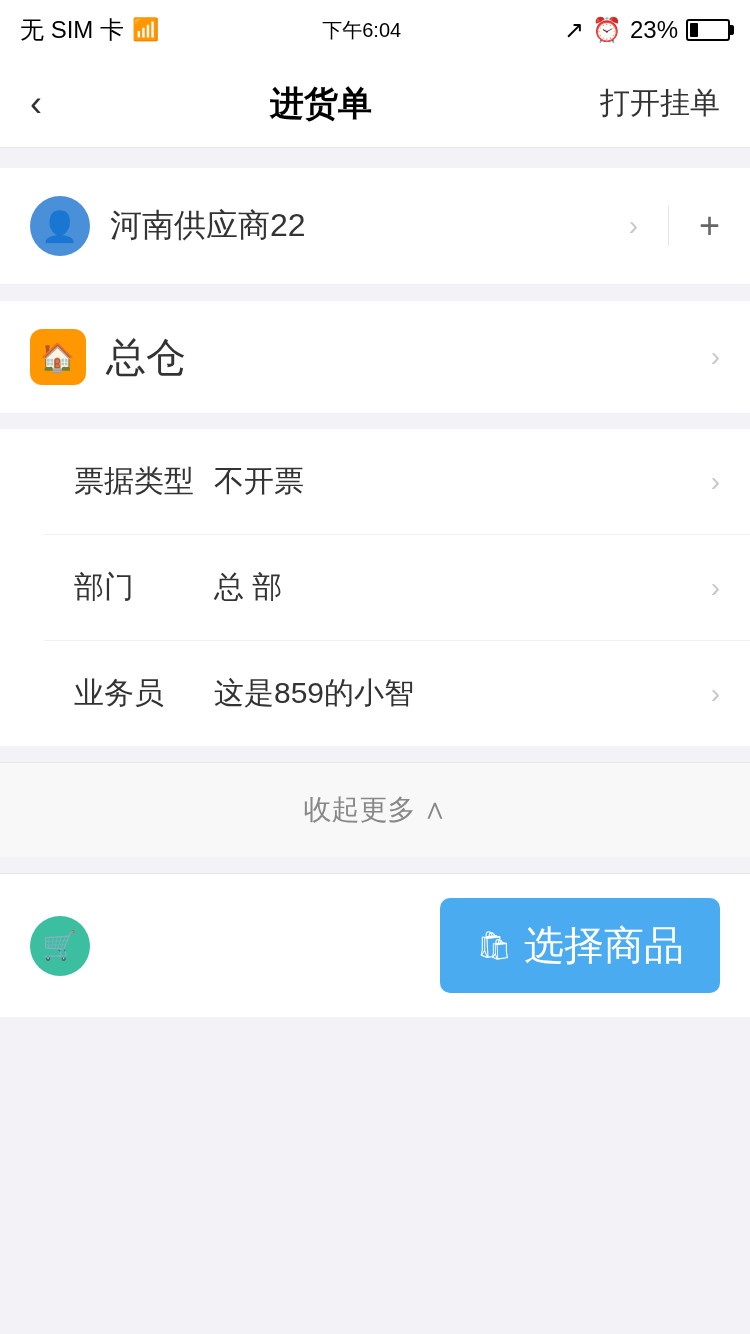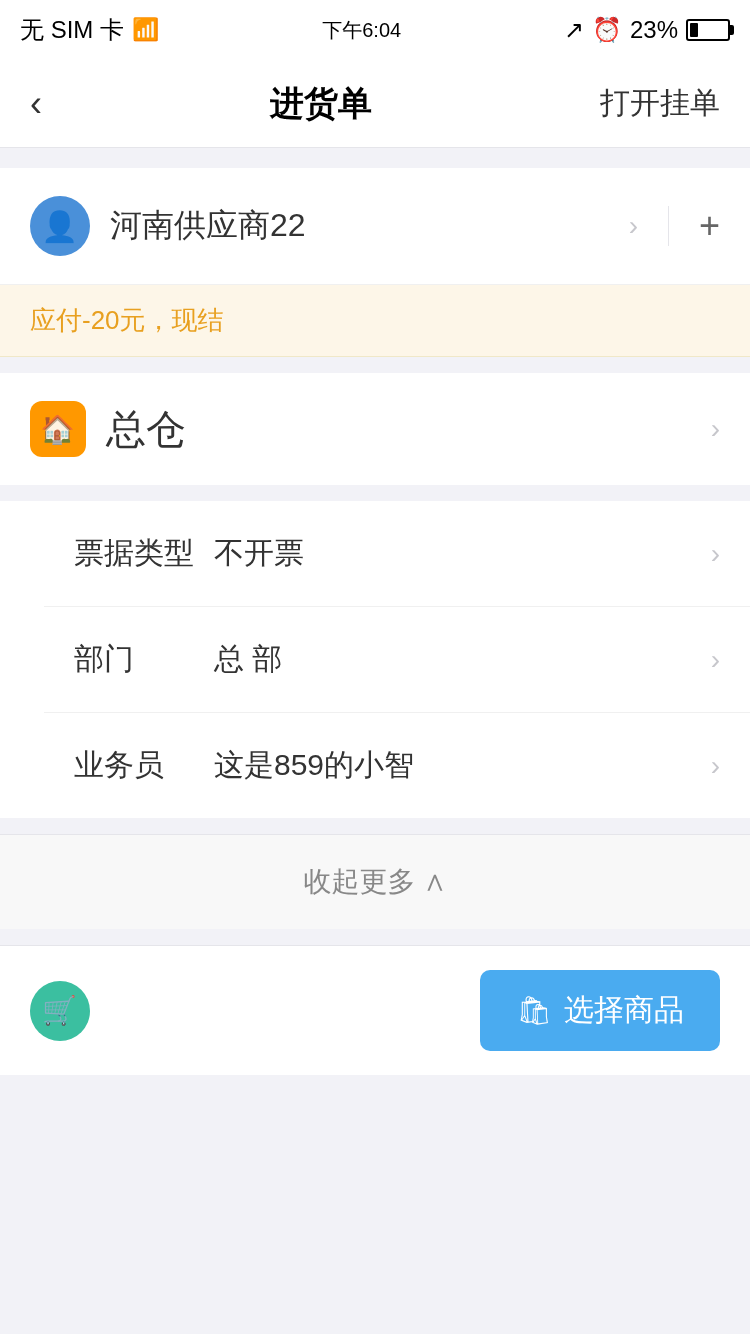--- a/index.html
+++ b/index.html
@@ -288,21 +288,21 @@
       display: flex;
       align-items: center;
       gap: 12px;
       cursor: pointer;
     }
     .select-btn-icon {
       font-size: 28px;
       color: #fff;
     }
     .select-btn-text {
-      font-size: 30px;
+      font-size: 40px;
       color: #fff;
       font-weight: 500;
       font-family: Liberation Serif, serif;
     }
 
     
     .gray-bottom {
       background: #f2f2f7;
       height: 300px;
     }
@@ -346,23 +346,20 @@
       <span class="avatar-person">👤</span>
     </div>
     <span class="supplier-name">河南供应商22</span>
     <div class="supplier-actions">
       <span class="chevron-icon">›</span>
       <div class="divider-vertical"></div>
       <span class="plus-icon">+</span>
     </div>
   </div>
 
-  <div class="warning-banner">
-    <span class="warning-text">应付-20元，现结</span>
-  </div>
 </div>
 
 <div class="small-divider"></div>
 
 <div class="white-section">
   <div class="warehouse-row">
     <div class="warehouse-icon-wrap">
       <span class="warehouse-icon">🏠</span>
     </div>
     <span class="warehouse-name">总仓</span>

